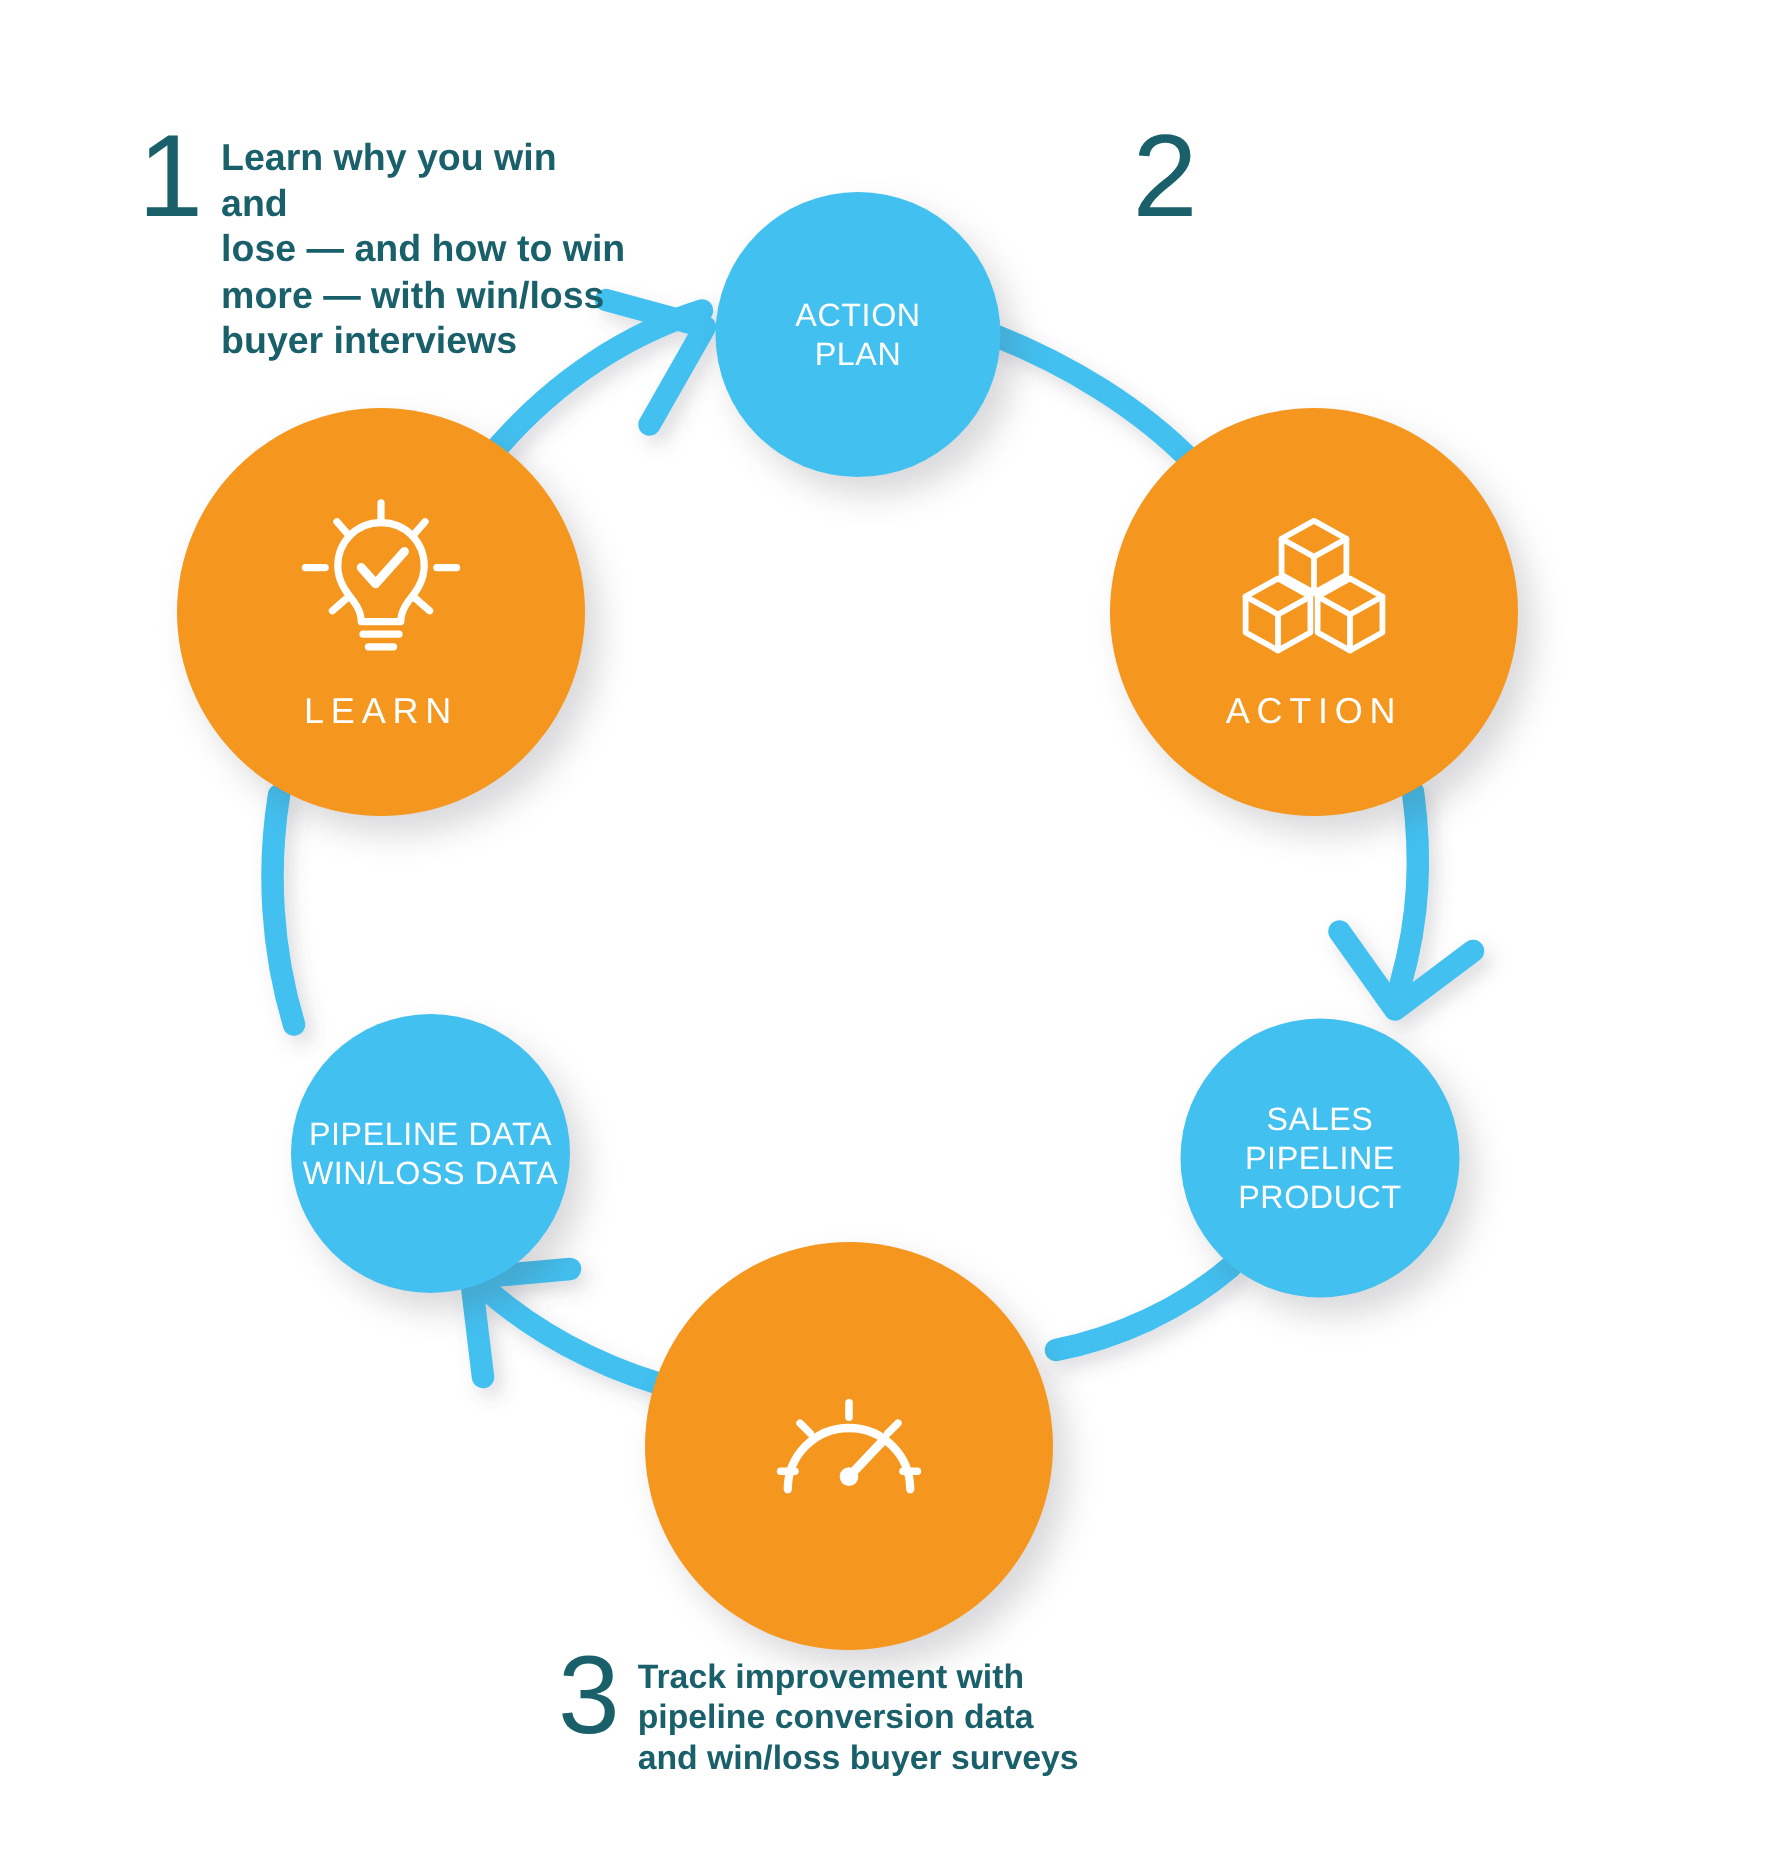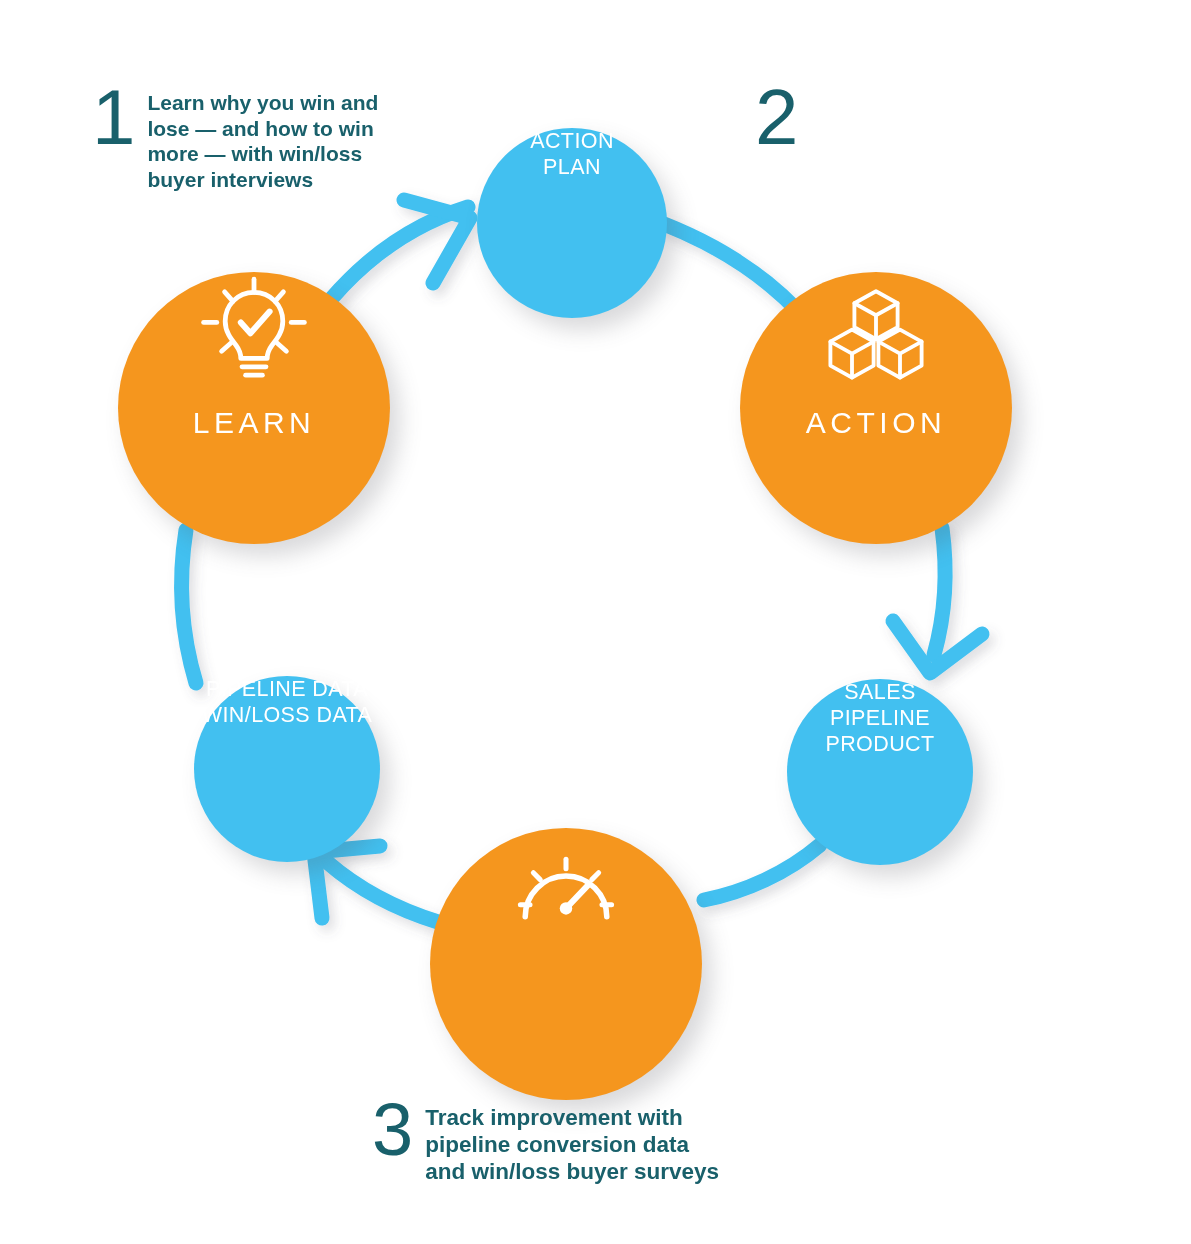--- a/index.html
+++ b/index.html
@@ -25,38 +25,39 @@
     z-index: 1;
   }
 
   
   .node {
     position: absolute;
     border-radius: 50%;
     display: flex;
     flex-direction: column;
     align-items: center;
+    justify-content: center;
     box-sizing: border-box;
     z-index: 3;
     box-shadow: 10px 12px 22px rgba(80,80,90,0.22);
   }
   .node.orange { background: #F5961E; }
   .node.blue   { background: #42C0F0; }
 
   .node-label {
     color: #ffffff;
     text-align: center;
     white-space: pre-line;
     line-height: 1.12;
     pointer-events: none;
   }
 
   
   .node-big .node-label {
-    font-size: 30px;
+    font-size: 24px;
     font-weight: 400;
     letter-spacing: 4.5px;
     margin-top: 14px;
   }
   .node-big .node-icon { width: 120px; height: 120px; }
 
   
   .node-small .node-label {
     font-size: 21.5px;
     font-weight: 400;
@@ -74,21 +75,21 @@
   .callout-num {
     color: #19606B;
     font-size: 78px;
     font-weight: 400;
     line-height: 0.82;
     margin-right: 12px;
     flex: 0 0 auto;
   }
   .callout-text {
     color: #19606B;
-    font-size: 21px;
+    font-size: 25px;
     font-weight: 700;
     line-height: 1.22;
     white-space: pre-line;
     padding-top: 4px;
   }
   #callout-3 .callout-num { font-size: 74px; }
   #callout-3 .callout-text { font-size: 22.5px; line-height: 1.2; }
 </style>
 </head>
 <body>

